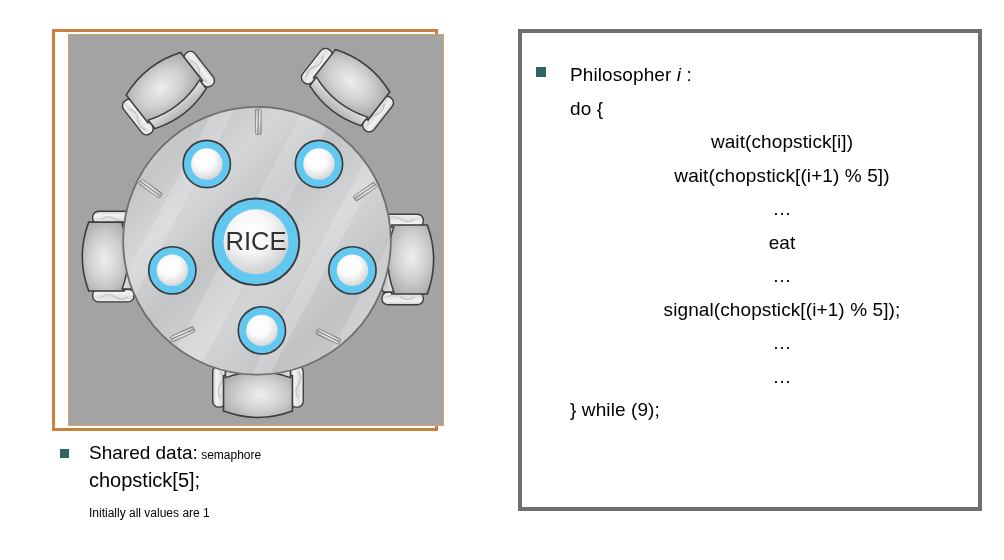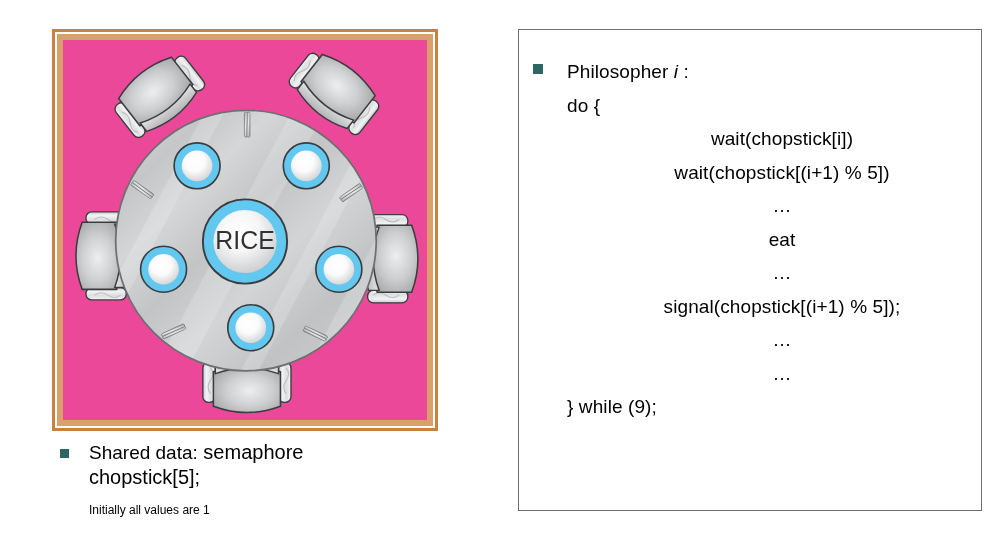--- a/index.html
+++ b/index.html
@@ -34,23 +34,24 @@
     height: 402px;
     box-sizing: border-box;
     background: #ffffff;
     border: 3px solid #c8813f;
     padding: 2px;
   }
   #diagram-frame-inner {
     width: 100%;
     height: 100%;
     box-sizing: border-box;
-    border: 6px solid #14b8a6;
-    background: #ec4899;
+    border: 1px solid #14b8a6;
+    background: #a3a3a3;
     position: relative;
+    margin-left: 11px;
   }
 
   #diagram-svg {
     position: absolute;
     left: 0;
     top: 0;
     width: 100%;
     height: 100%;
     display: block;
   }
@@ -76,21 +77,21 @@
   }
   .bullet-text-col {
     flex: 1 1 auto;
   }
   .line-shared {
     font-size: 19px;
     line-height: 25px;
     white-space: nowrap;
   }
   .line-shared .small {
-    font-size: 20px;
+    font-size: 12px;
   }
   .line-sub {
     font-size: 20px;
     line-height: 25px;
     white-space: nowrap;
   }
   .line-sub2 {
     font-size: 12px;
     line-height: 28px;
     white-space: nowrap;
@@ -98,21 +99,21 @@
   }
 
   
   #code-box {
     position: absolute;
     left: 518px;
     top: 29px;
     width: 464px;
     height: 482px;
     box-sizing: border-box;
-    border: 1px solid #c4b5fd;
+    border: 4px solid #c4b5fd;
     background: #ffffff;
   }
   #code-bullet-row {
     display: flex;
     align-items: flex-start;
     padding: 25px 0 0 14px;
   }
   #code-bullet-square {
     width: 10px;
     height: 10px;

